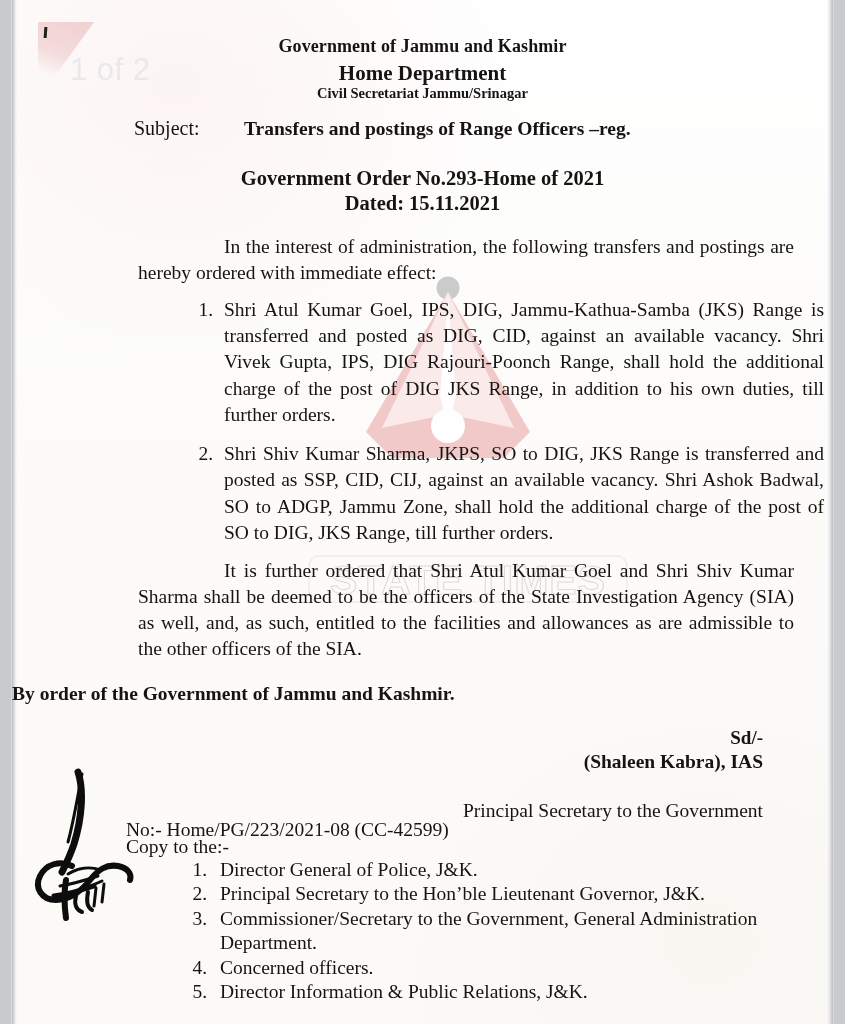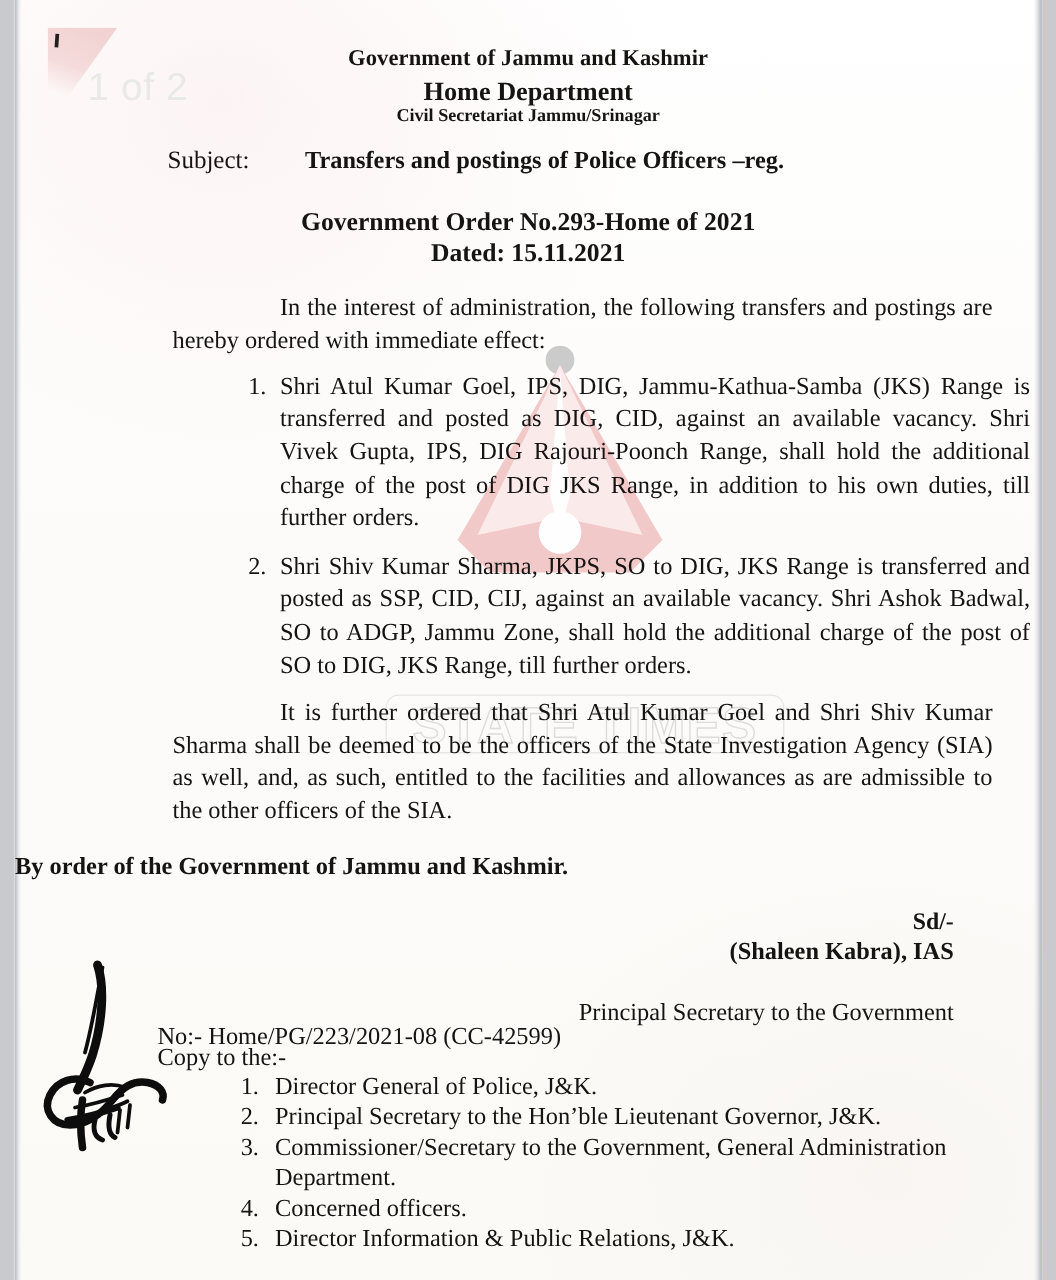--- a/index.html
+++ b/index.html
@@ -291,21 +291,21 @@
   </svg>
 
   <div id="doc">
 
     <div class="t hdr1">Government of Jammu and Kashmir</div>
     <div class="t hdr2">Home Department</div>
     <div class="t hdr3">Civil Secretariat Jammu/Srinagar</div>
 
     <div class="t subj-row">
       <div class="subj-label">Subject:</div>
-      <div class="subj-value">Transfers and postings of Police Officers –reg.</div>
+      <div class="subj-value">Transfers and postings of Range Officers –reg.</div>
     </div>
 
     <div class="t go-no">Government Order No.293-Home of 2021</div>
     <div class="t go-date">Dated: 15.11.2021</div>
 
     <div class="t para p-intro">In the interest of administration, the following transfers and postings are hereby ordered with immediate effect:</div>
 
     <ol class="items">
       <li>Shri Atul Kumar Goel, IPS, DIG, Jammu-Kathua-Samba (JKS) Range is transferred and posted as DIG, CID, against an available vacancy. Shri Vivek Gupta, IPS, DIG Rajouri-Poonch Range, shall hold the additional charge of the post of DIG JKS Range, in addition to his own duties, till further orders.</li>
       <li>Shri Shiv Kumar Sharma, JKPS, SO to DIG, JKS Range is transferred and posted as SSP, CID, CIJ, against an available vacancy. Shri Ashok Badwal, SO to ADGP, Jammu Zone, shall hold the additional charge of the post of SO to DIG, JKS Range, till further orders.</li>

